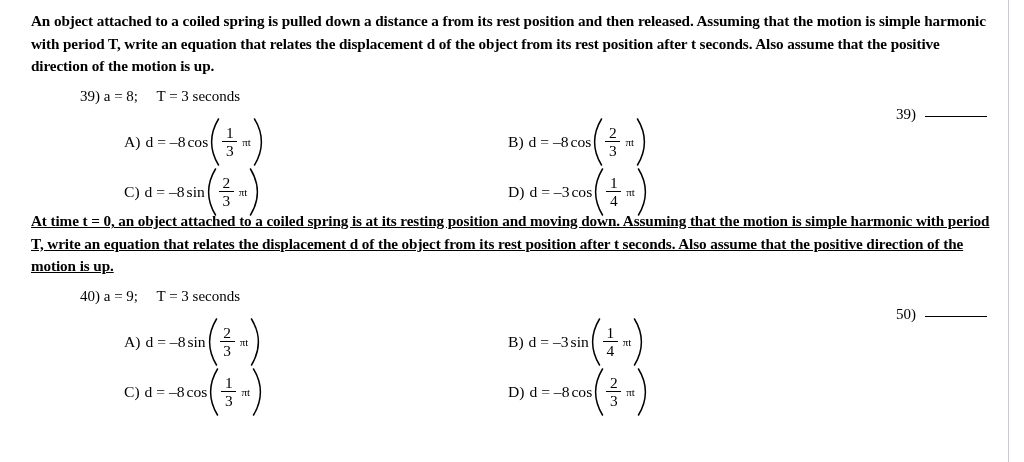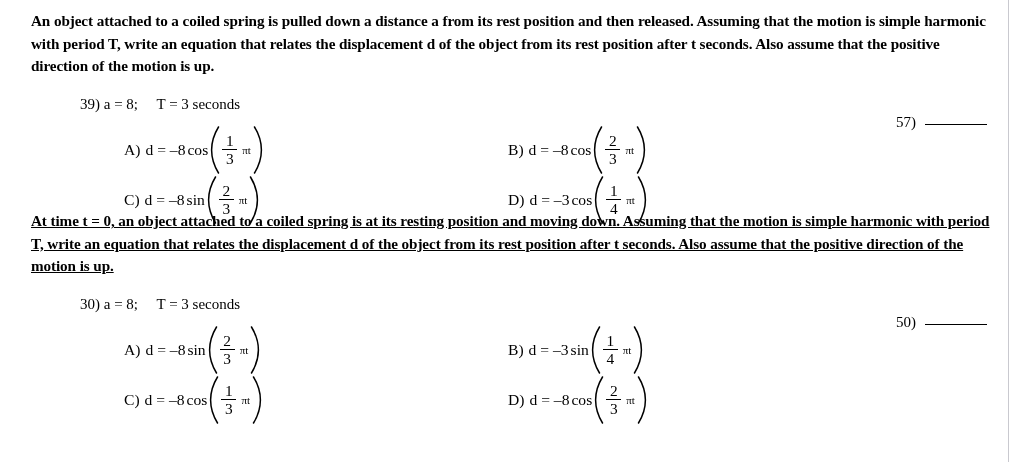--- a/index.html
+++ b/index.html
@@ -47,21 +47,21 @@
     font-size: 15.2px;
     line-height: 22.5px;
     letter-spacing: -0.1px;
     margin: 0 30px 0 31px;
     text-align: left;
   }
 
   .qline {
     position: relative;
     height: 24px;
-    margin-top: 18px;
+    margin-top: 10px;
   }
   .qnum-left {
     position: absolute;
     left: 80px;
     top: 0;
     font-size: 15px;
     white-space: pre;
   }
   .qnum-right {
     position: absolute;
@@ -156,21 +156,21 @@
 
   <div class="page-edge-rule"></div>
 
   <div class="block block-1">
 
     <p class="stem">An object attached to a coiled spring is pulled down a distance a from its rest position and then released. Assuming that the motion is simple harmonic with period T, write an equation that relates the displacement d of the object from its rest position after t seconds. Also assume that the positive direction of the motion is up.</p>
 
     <div class="qline">
       <span class="qnum-left">39) a = 8;     T = 3 seconds</span>
       <span class="qnum-right">
-        <span>57)</span><span class="answer-blank"></span>
+        <span>39)</span><span class="answer-blank"></span>
       </span>
     </div>
 
     <div class="choices">
 
       <div class="choice col-a row-1">
         <span class="choice-label">A)</span>
         <span class="choice-lead">d = –8</span>
         <span class="choice-fn">cos</span>
         <span class="paren">
@@ -258,21 +258,21 @@
       </div>
 
     </div>
   </div>
 
   <div class="block block-2">
 
     <p class="stem">At time t = 0, an object attached to a coiled spring is at its resting position and moving down. Assuming that the motion is simple harmonic with period T, write an equation that relates the displacement d of the object from its rest position after t seconds. Also assume that the positive direction of the motion is up.</p>
 
     <div class="qline">
-      <span class="qnum-left">30) a = 8;     T = 3 seconds</span>
+      <span class="qnum-left">40) a = 9;     T = 3 seconds</span>
       <span class="qnum-right">
         <span>50)</span><span class="answer-blank"></span>
       </span>
     </div>
 
     <div class="choices">
 
       <div class="choice col-a row-1">
         <span class="choice-label">A)</span>
         <span class="choice-lead">d = –8</span>

